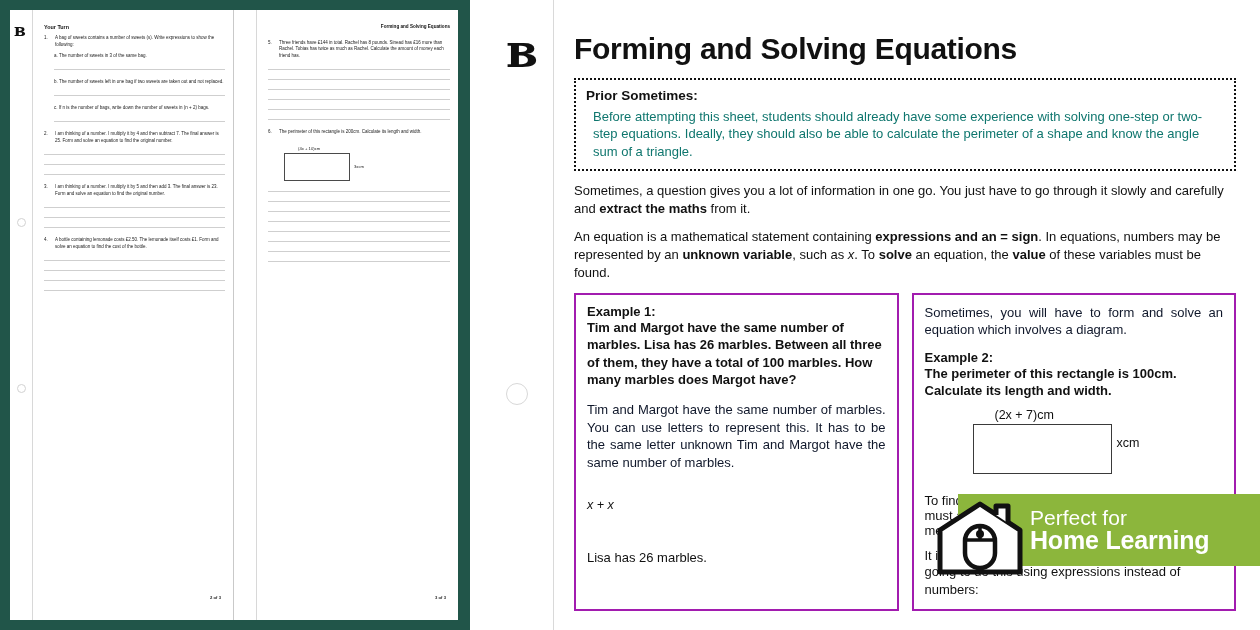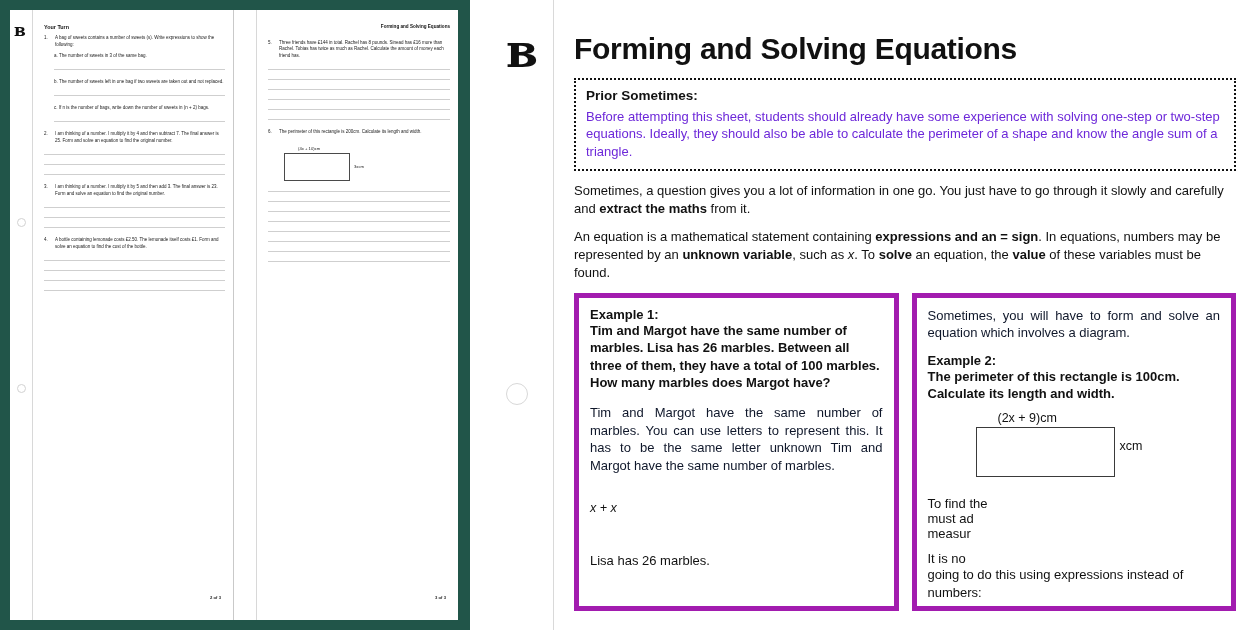--- a/index.html
+++ b/index.html
@@ -138,39 +138,39 @@
     letter-spacing: -.3px;
     margin-bottom: 12px;
   }
 
   #prior-box {
     border: 2px dotted #111;
     padding: 8px 10px 9px 10px;
     margin-bottom: 11px;
   }
   #prior-title { font-size: 13.5px; font-weight: 700; color: #111; margin-bottom: 5px; }
-  #prior-text { font-size: 13px; line-height: 1.33; color: #6d28d9; }
+  #prior-text { font-size: 13px; line-height: 1.33; color: #0f766e; margin-left: 7px; }
 
   .rp-para {
     font-size: 13px;
     line-height: 1.37;
     color: #111;
     margin-bottom: 11px;
   }
   .rp-para b { font-weight: 700; }
   .rp-para i { font-style: italic; }
 
   #examples {
     display: flex;
     gap: 13px;
     margin-top: 4px;
   }
   .ex-box {
     flex: 1;
-    border: 5px solid #a21caf;
+    border: 2px solid #a21caf;
     padding: 9px 11px 0 11px;
     height: 318px;
     overflow: hidden;
     position: relative;
   }
   .ex-head { font-size: 13px; font-weight: 700; color: #111; }
   .ex-bold { font-size: 13px; font-weight: 700; color: #111; line-height: 1.34; }
   .ex-body { font-size: 13px; color: #0f172a; line-height: 1.34; margin-top: 13px; text-align: justify; }
   .ex-body b { font-weight: 400; }
   .ex-expr { font-size: 12.5px; font-style: italic; color: #111; margin-top: 27px; }
@@ -341,32 +341,46 @@
             <div class="ex-line">Lisa has 26 marbles.</div>
           </div>
 
           <div class="ex-box">
             <div class="ex-body" style="margin-top:0">Sometimes, you will have to form and solve an equation which involves a diagram.</div>
             <div class="ex-head" style="margin-top:11px">Example 2:</div>
             <div class="ex-bold">The perimeter of this rectangle is 100cm.</div>
             <div class="ex-bold">Calculate its length and width.</div>
 
             <div id="ex2-fig">
-              <div id="ex2-fig-top">(2x + 9)cm</div>
+              <div id="ex2-fig-top">(2x + 7)cm</div>
               <div id="ex2-rect"></div>
               <div id="ex2-fig-side">xcm</div>
             </div>
 
             <div class="ex-line" style="margin-top:19px">To find the</div>
             <div style="font-size:13px;color:#111">must ad</div>
             <div style="font-size:13px;color:#111">measur</div>
             <div style="font-size:13px;color:#111;margin-top:10px">It is no</div>
             <div style="font-size:13px;color:#111;line-height:1.34">going to do this using expressions instead of numbers:</div>
           </div>
 
         </div>
       </div>
 
+      <div id="badge">
+        <svg id="badge-icon" viewBox="0 0 92 76">
+          <path d="M46 4 L86 30 L86 72 L6 72 L6 30 Z" fill="#ffffff" stroke="#111" stroke-width="5" stroke-linejoin="round"></path>
+          <path d="M62 15 L62 6 L74 6 L74 23" fill="#ffffff" stroke="#111" stroke-width="5" stroke-linejoin="round"></path>
+          <rect x="31" y="26" width="30" height="42" rx="15" fill="#ffffff" stroke="#111" stroke-width="4.5"></rect>
+          <line x1="46" y1="26" x2="46" y2="40" stroke="#111" stroke-width="3.5"></line>
+          <line x1="31" y1="40" x2="61" y2="40" stroke="#111" stroke-width="3.5"></line>
+          <circle cx="46" cy="34" r="4" fill="#111"></circle>
+        </svg>
+        <div id="badge-text">
+          <div id="badge-l1">Perfect for</div>
+          <div id="badge-l2">Home Learning</div>
+        </div>
+      </div>
 
     </div>
   </div>
 
 </div>
 
 </body></html>

